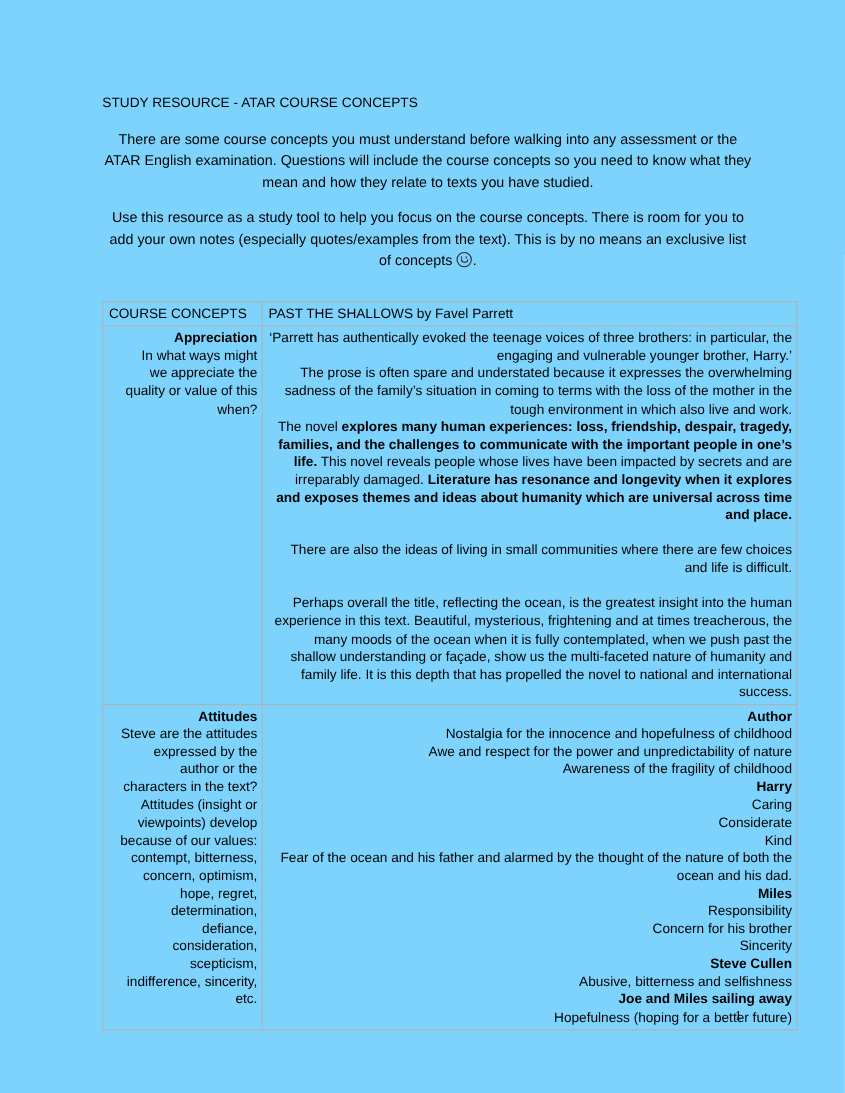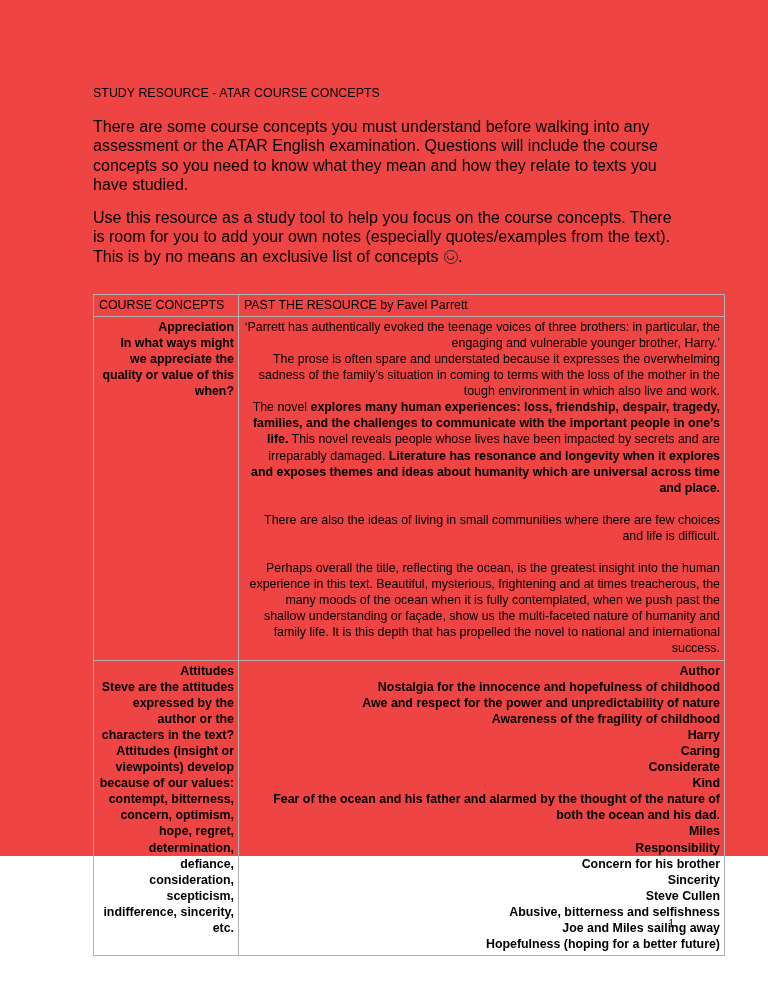--- a/index.html
+++ b/index.html
@@ -12,45 +12,45 @@
     height: 994px;
     font-family: "Liberation Sans", sans-serif;
     color: #000000;
     position: relative;
     overflow: hidden;
   }
   .page {
     position: absolute;
     left: 0; top: 0;
     width: 768px;
-    height: 856px;
-    background: #ef4444;
+    height: 994px;
+    background: #7dd3fc;
   }
   .content {
     position: absolute;
     left: 93px;
     top: 84px;
     width: 631px;
   }
 
   
   .doc-title {
     font-size: 12.4px;
     line-height: 19.5px;
     font-weight: normal;
     letter-spacing: 0.03px;
     margin: 0 0 13px 0;
     white-space: nowrap;
   }
   .intro-para {
-    font-size: 16px;
+    font-size: 13px;
     line-height: 19.6px;
     margin: 0 0 13px 0;
     width: 592px;
-    text-align: left;
+    text-align: center;
     letter-spacing: 0.01px;
   }
   .intro-para.last { margin-bottom: 27px; }
   .smiley {
     display: inline-block;
     width: 12px;
     height: 12px;
     border: 1.1px solid #2b2b2b;
     border-radius: 50%;
     position: relative;
@@ -95,21 +95,21 @@
 
   .cell-head-row td { padding-top: 2px; padding-bottom: 2px; }
 
   td p {
     margin: 0;
     text-align: right;
   }
   td p.gap { height: 16px; }
   .b { font-weight: bold; }
 
-  .cell-lines p { margin: 0; font-weight: bold; }
+  .cell-lines p { margin: 0; }
 
   
   .page-number {
     position: absolute;
     left: 0;
     top: 916px;
     width: 768px;
     text-align: center;
     font-family: "Liberation Serif", serif;
     font-size: 12.5px;
@@ -133,21 +133,21 @@
     <p class="intro-para last"><span>Use this resource as a study tool to help you focus on the course concepts. There is room for you to add your own notes (especially quotes/examples from the text). This is by no means an exclusive list of concepts </span><span class="smiley"></span><span>.</span></p>
 
     <table class="concepts">
       <colgroup>
         <col class="col-left">
         <col class="col-right">
       </colgroup>
       <tbody>
         <tr class="cell-head-row">
           <td>COURSE CONCEPTS</td>
-          <td>PAST THE RESOURCE by Favel Parrett</td>
+          <td>PAST THE SHALLOWS by Favel Parrett</td>
         </tr>
 
         <tr>
           <td>
             <p class="b">Appreciation</p>
             <div class="cell-lines">
               <p>In what ways might</p>
               <p>we appreciate the</p>
               <p>quality or value of this</p>
               <p>when?</p>

